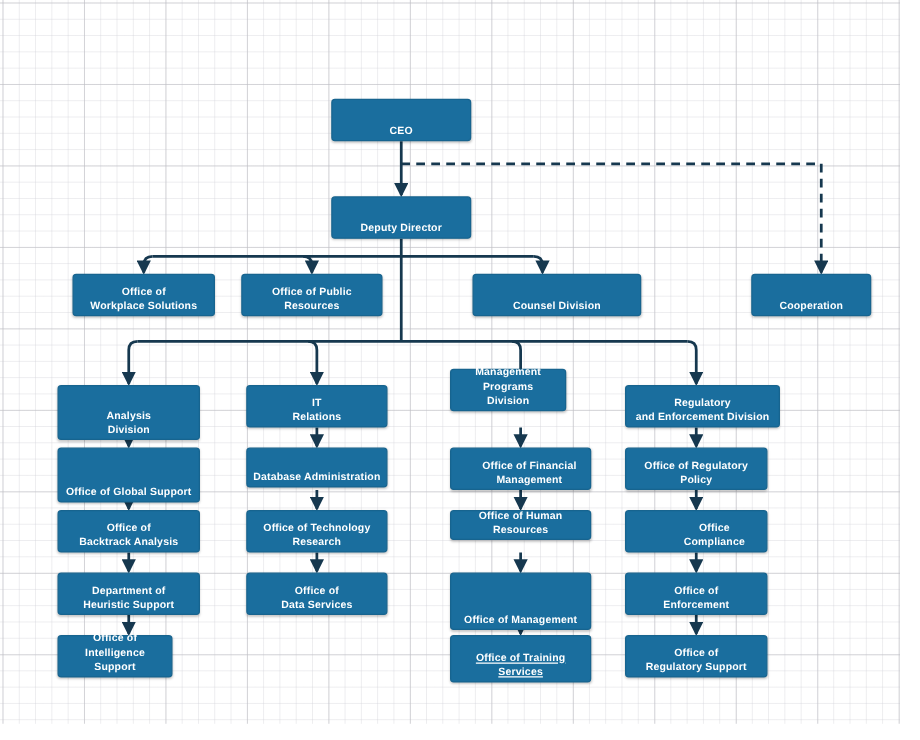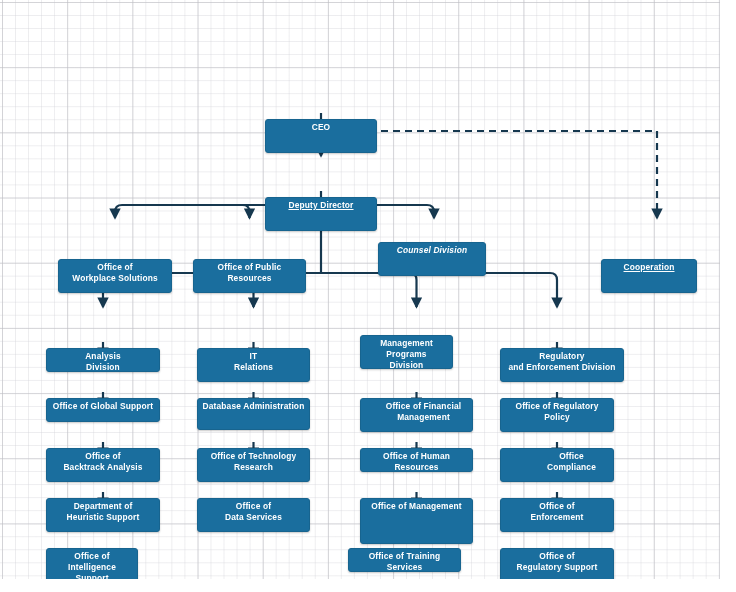--- a/index.html
+++ b/index.html
@@ -53,26 +53,25 @@
     background: #1a6e9e;
     border: 1px solid #17648f;
     border-radius: 3px;
     color: #ffffff;
     font-size: 8.4px;
     font-weight: bold;
     line-height: 11.2px;
     letter-spacing: 0.15px;
     text-align: center;
     display: flex;
-    align-items: flex-start;
+    align-items: flex-end;
     justify-content: center;
     padding: 2px 4px;
     box-shadow: 0 1px 2px rgba(0,0,0,0.22);
     white-space: pre-line;
-    margin-top: 40px;
   }
 </style>
 </head>
 <body>
 
 <div id="canvas">
   <svg id="connectors" viewBox="0 0 736 592" width="736" height="592">
       <defs>
         <marker id="arw" viewBox="0 0 10 10" refX="8.4" refY="5" markerWidth="5.2" markerHeight="5.2" orient="auto-start-reverse">
           <path d="M 0 0 L 10 5 L 0 10 z" fill="#16384f"></path>
@@ -102,49 +101,49 @@
       <path d="M 427 205 Q 434 205 434 212 L 434 218" fill="none" stroke="#16384f" stroke-width="2.2" stroke-linecap="butt" stroke-linejoin="round" marker-end="url(#arw)"></path>
       <path d="M 321 205 L 321 273" fill="none" stroke="#16384f" stroke-width="2.2" stroke-linecap="butt" stroke-linejoin="round"></path>
       <path d="M 110 273 L 550 273" fill="none" stroke="#16384f" stroke-width="2.2" stroke-linecap="butt" stroke-linejoin="round"></path>
       <path d="M 110 273 Q 103 273 103 280 L 103 307" fill="none" stroke="#16384f" stroke-width="2.2" stroke-linecap="butt" stroke-linejoin="round" marker-end="url(#arw)"></path>
       <path d="M 246.5 273 Q 253.5 273 253.5 280 L 253.5 307" fill="none" stroke="#16384f" stroke-width="2.2" stroke-linecap="butt" stroke-linejoin="round" marker-end="url(#arw)"></path>
       <path d="M 409.5 273 Q 416.5 273 416.5 280 L 416.5 307" fill="none" stroke="#16384f" stroke-width="2.2" stroke-linecap="butt" stroke-linejoin="round" marker-end="url(#arw)"></path>
       <path d="M 550 273 Q 557 273 557 280 L 557 307" fill="none" stroke="#16384f" stroke-width="2.2" stroke-linecap="butt" stroke-linejoin="round" marker-end="url(#arw)"></path>
     </svg>
   <div id="nodes-layer">
       <div class="node" style="left: 265px; top: 79px; width: 112px; height: 34px; background: rgb(26, 110, 158); border-color: rgb(23, 100, 143); color: rgb(255, 255, 255);"><span>CEO</span></div>
-      <div class="node" style="left: 265px; top: 157px; width: 112px; height: 34px; background: rgb(26, 110, 158); border-color: rgb(23, 100, 143); color: rgb(255, 255, 255); text-decoration: underline;"><span>Deputy Director</span></div>
+      <div class="node" style="left: 265px; top: 157px; width: 112px; height: 34px; background: rgb(26, 110, 158); border-color: rgb(23, 100, 143); color: rgb(255, 255, 255);"><span>Deputy Director</span></div>
       <div class="node" style="left: 58px; top: 219px; width: 114px; height: 34px; background: rgb(26, 110, 158); border-color: rgb(23, 100, 143); color: rgb(255, 255, 255);"><span>Office of
 Workplace Solutions</span></div>
       <div class="node" style="left: 193px; top: 219px; width: 113px; height: 34px; background: rgb(26, 110, 158); border-color: rgb(23, 100, 143); color: rgb(255, 255, 255);"><span>Office of Public Resources</span></div>
-      <div class="node" style="left: 378px; top: 202px; width: 108px; height: 34px; background: rgb(26, 110, 158); border-color: rgb(23, 100, 143); color: rgb(255, 255, 255); font-style: italic;"><span>Counsel Division</span></div>
-      <div class="node" style="left: 601px; top: 219px; width: 96px; height: 34px; background: rgb(26, 110, 158); border-color: rgb(23, 100, 143); color: rgb(255, 255, 255); text-decoration: underline;"><span>Cooperation</span></div>
-      <div class="node" style="left: 46px; top: 308px; width: 114px; height: 24px; background: rgb(26, 110, 158); border-color: rgb(23, 100, 143); color: rgb(255, 255, 255);"><span>Analysis
+      <div class="node" style="left: 378px; top: 219px; width: 135px; height: 34px; background: rgb(26, 110, 158); border-color: rgb(23, 100, 143); color: rgb(255, 255, 255);"><span>Counsel Division</span></div>
+      <div class="node" style="left: 601px; top: 219px; width: 96px; height: 34px; background: rgb(26, 110, 158); border-color: rgb(23, 100, 143); color: rgb(255, 255, 255);"><span>Cooperation</span></div>
+      <div class="node" style="left: 46px; top: 308px; width: 114px; height: 44px; background: rgb(26, 110, 158); border-color: rgb(23, 100, 143); color: rgb(255, 255, 255);"><span>Analysis
 Division</span></div>
-      <div class="node" style="left: 46px; top: 358px; width: 114px; height: 24px; background: rgb(26, 110, 158); border-color: rgb(23, 100, 143); color: rgb(255, 255, 255);"><span>Office of Global Support</span></div>
+      <div class="node" style="left: 46px; top: 358px; width: 114px; height: 44px; background: rgb(26, 110, 158); border-color: rgb(23, 100, 143); color: rgb(255, 255, 255);"><span>Office of Global Support</span></div>
       <div class="node" style="left: 46px; top: 408px; width: 114px; height: 34px; background: rgb(26, 110, 158); border-color: rgb(23, 100, 143); color: rgb(255, 255, 255);"><span>Office of
 Backtrack Analysis</span></div>
       <div class="node" style="left: 46px; top: 458px; width: 114px; height: 34px; background: rgb(26, 110, 158); border-color: rgb(23, 100, 143); color: rgb(255, 255, 255);"><span>Department of
 Heuristic Support</span></div>
       <div class="node" style="left: 46px; top: 508px; width: 92px; height: 34px; background: rgb(26, 110, 158); border-color: rgb(23, 100, 143); color: rgb(255, 255, 255);"><span>Office of Intelligence
 Support</span></div>
       <div class="node" style="left: 197px; top: 308px; width: 113px; height: 34px; background: rgb(26, 110, 158); border-color: rgb(23, 100, 143); color: rgb(255, 255, 255);"><span>IT
 Relations</span></div>
       <div class="node" style="left: 197px; top: 358px; width: 113px; height: 32px; background: rgb(26, 110, 158); border-color: rgb(23, 100, 143); color: rgb(255, 255, 255);"><span>Database Administration</span></div>
       <div class="node" style="left: 197px; top: 408px; width: 113px; height: 34px; background: rgb(26, 110, 158); border-color: rgb(23, 100, 143); color: rgb(255, 255, 255);"><span>Office of Technology
 Research</span></div>
       <div class="node" style="left: 197px; top: 458px; width: 113px; height: 34px; background: rgb(26, 110, 158); border-color: rgb(23, 100, 143); color: rgb(255, 255, 255);"><span>Office of
 Data Services</span></div>
       <div class="node" style="left: 360px; top: 295px; width: 93px; height: 34px; background: rgb(26, 110, 158); border-color: rgb(23, 100, 143); color: rgb(255, 255, 255);"><span>Management Programs
 Division</span></div>
       <div class="node" style="left: 360px; top: 358px; width: 113px; height: 34px; background: rgb(26, 110, 158); border-color: rgb(23, 100, 143); color: rgb(255, 255, 255); padding-left: 18px;"><span>Office of Financial
 Management</span></div>
       <div class="node" style="left: 360px; top: 408px; width: 113px; height: 24px; background: rgb(26, 110, 158); border-color: rgb(23, 100, 143); color: rgb(255, 255, 255);"><span>Office of Human Resources</span></div>
       <div class="node" style="left: 360px; top: 458px; width: 113px; height: 46px; background: rgb(26, 110, 158); border-color: rgb(23, 100, 143); color: rgb(255, 255, 255);"><span>Office of Management</span></div>
-      <div class="node" style="left: 348px; top: 508px; width: 113px; height: 24px; background: rgb(26, 110, 158); border-color: rgb(23, 100, 143); color: rgb(255, 255, 255);"><span>Office of Training Services</span></div>
+      <div class="node" style="left: 360px; top: 508px; width: 113px; height: 38px; background: rgb(26, 110, 158); border-color: rgb(23, 100, 143); color: rgb(255, 255, 255); text-decoration: underline;"><span>Office of Training Services</span></div>
       <div class="node" style="left: 500px; top: 308px; width: 124px; height: 34px; background: rgb(26, 110, 158); border-color: rgb(23, 100, 143); color: rgb(255, 255, 255);"><span>Regulatory
 and Enforcement Division</span></div>
       <div class="node" style="left: 500px; top: 358px; width: 114px; height: 34px; background: rgb(26, 110, 158); border-color: rgb(23, 100, 143); color: rgb(255, 255, 255);"><span>Office of Regulatory Policy</span></div>
       <div class="node" style="left: 500px; top: 408px; width: 114px; height: 34px; background: rgb(26, 110, 158); border-color: rgb(23, 100, 143); color: rgb(255, 255, 255); padding-left: 33px;"><span>Office Compliance</span></div>
       <div class="node" style="left: 500px; top: 458px; width: 114px; height: 34px; background: rgb(26, 110, 158); border-color: rgb(23, 100, 143); color: rgb(255, 255, 255);"><span>Office of
 Enforcement</span></div>
       <div class="node" style="left: 500px; top: 508px; width: 114px; height: 34px; background: rgb(26, 110, 158); border-color: rgb(23, 100, 143); color: rgb(255, 255, 255);"><span>Office of
 Regulatory Support</span></div>
     </div>
   <div id="grid-mask-right"></div>

